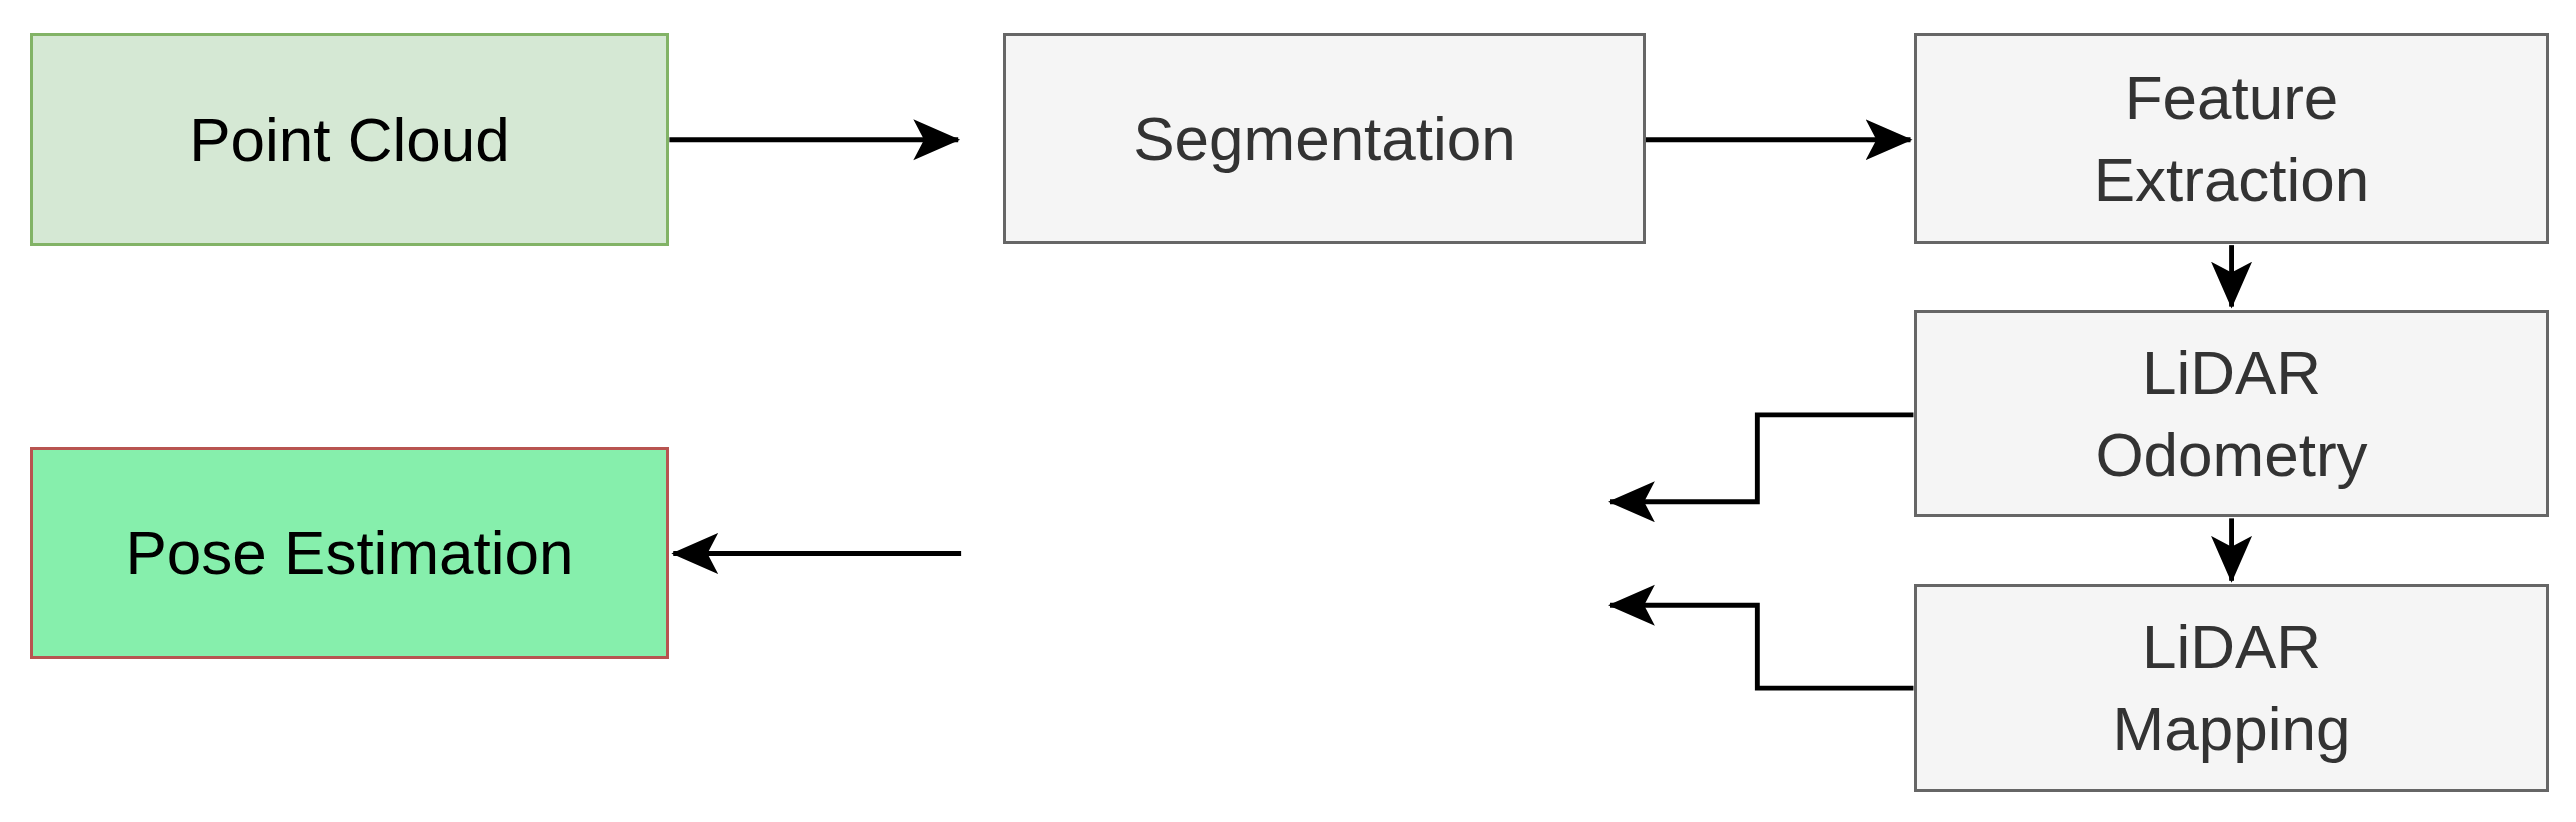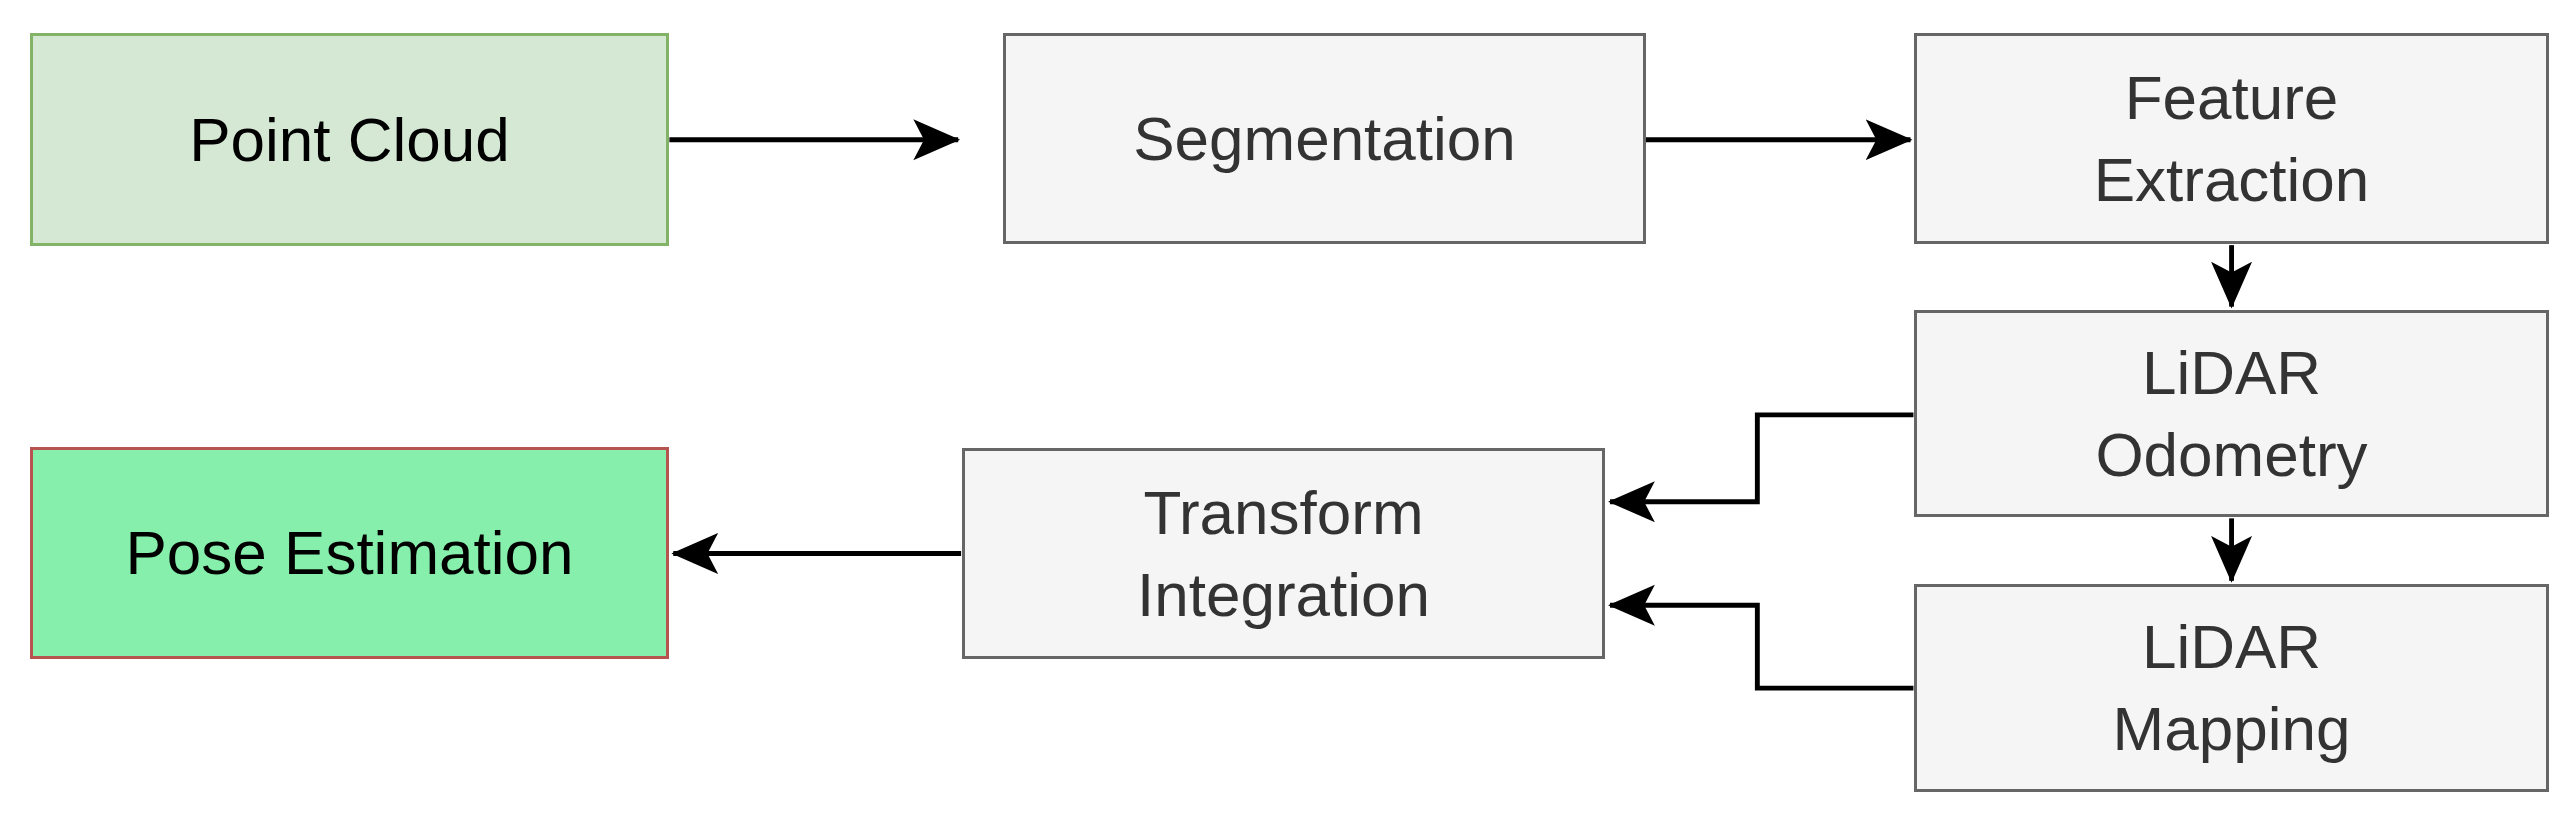--- a/index.html
+++ b/index.html
@@ -86,23 +86,19 @@
   <div class="node node-lidar-odometry" style="background: rgb(245, 245, 245); border-color: rgb(102, 102, 102); color: rgb(51, 51, 51);">
     <span class="node-label">LiDAR
 Odometry</span>
   </div>
 
   <div class="node node-lidar-mapping" style="background: rgb(245, 245, 245); border-color: rgb(102, 102, 102); color: rgb(51, 51, 51);">
     <span class="node-label">LiDAR
 Mapping</span>
   </div>
 
-  <div class="node node-transform-integration" style="background: rgb(245, 245, 245); border-color: rgb(102, 102, 102); color: rgb(51, 51, 51);">
-    <span class="node-label">Transform
-Integration</span>
-  </div>
 
   <div class="node node-pose-estimation" style="background: #86efac; border-color: rgb(184, 84, 80); color: rgb(0, 0, 0);">
     <span class="node-label">Pose Estimation</span>
   </div>
 
 </div>
 
 
 </body></html>

